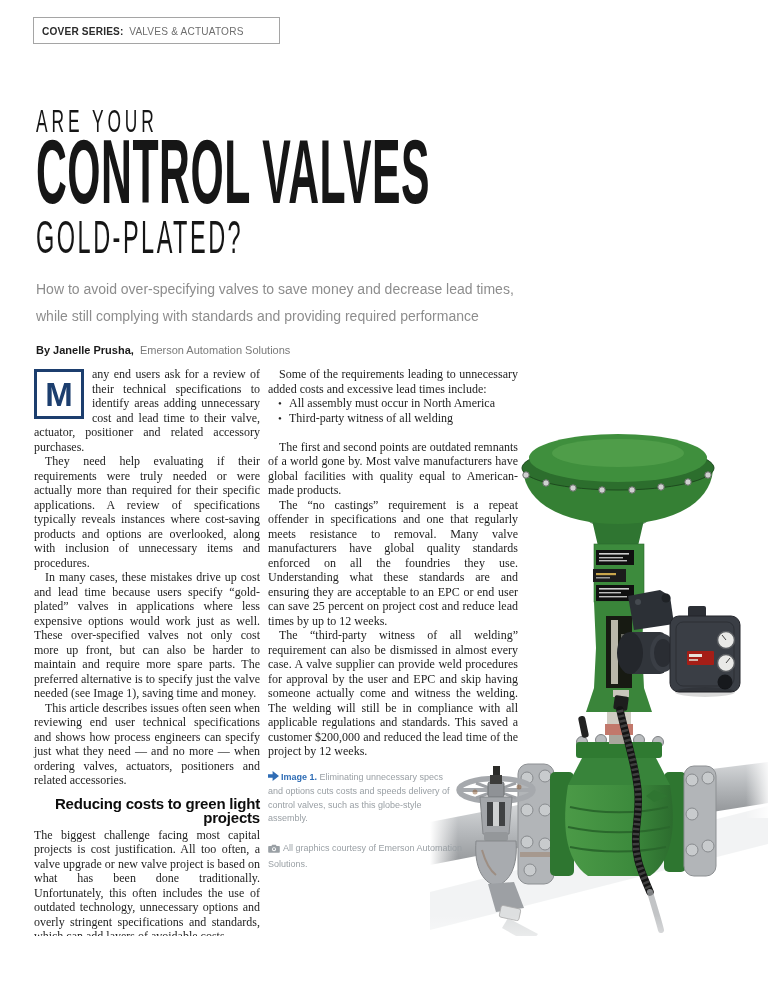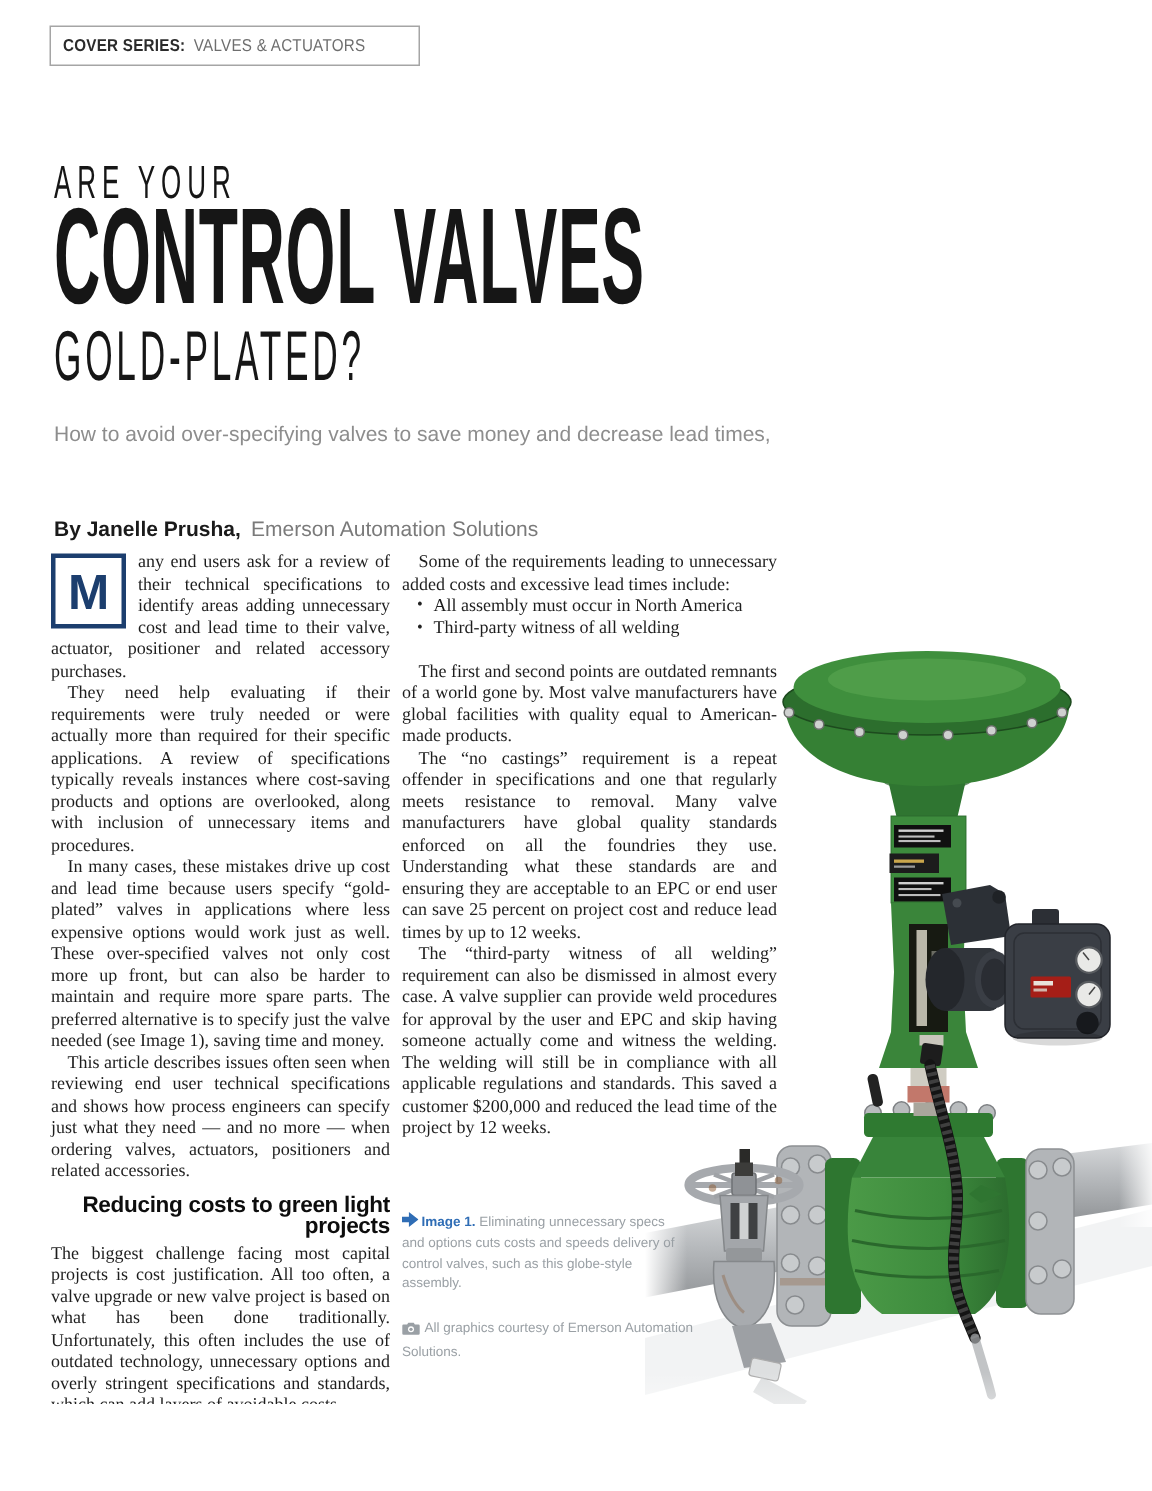--- a/index.html
+++ b/index.html
@@ -14,21 +14,21 @@
   .badge-topic{color:#6e6e6e;margin-left:3px;}
 
   
   .t-line{position:absolute;left:36px;white-space:nowrap;color:#161616;transform-origin:left top;}
   .t1{top:104px;font-size:31px;font-weight:400;letter-spacing:7px;transform:scaleX(.56);}
   .t2{top:126px;font-size:91px;font-weight:700;letter-spacing:1px;transform:scaleX(.47);line-height:1;}
   .t3{top:213px;font-size:47px;font-weight:400;letter-spacing:5px;transform:scaleX(.5);line-height:1;}
 
   .subtitle{position:absolute;left:36px;top:276px;width:700px;color:#8d8d8d;
             font-size:14px;line-height:27px;font-weight:400;}
-  .byline{position:absolute;left:36px;top:344px;font-size:14px;}
+  .byline{position:absolute;left:36px;top:344px;font-size:11px;}
   .byline .by{font-weight:700;color:#1a1a1a;}
   .byline .aff{color:#7a7a7a;margin-left:3px;}
 
   
   .col{position:absolute;top:367px;font-family:"Liberation Serif",serif;
        font-size:12px;line-height:14.5px;color:#1d1d1d;text-align:justify;z-index:2;}
   .col1{left:34px;width:226px;}
   .col2{left:268px;width:250px;}
   .col p{margin:0;}
   .col p.ind{text-indent:11px;}
@@ -37,21 +37,21 @@
   .dropcap-box span{font-family:"Liberation Sans",sans-serif;font-weight:700;font-size:33px;
                     color:#1c3e6e;line-height:1;}
   h3.sec{font-family:"Liberation Sans",sans-serif;font-size:15px;font-weight:700;color:#0d0d0d;
          margin:9px 0 2px 0;letter-spacing:-.2px;text-align:right;}
   ul.bullets{margin:0 0 12px 10px;padding:0;list-style:none;text-align:left;}
   ul.bullets li{position:relative;padding-left:11px;}
   ul.bullets li::before{content:"\2022";position:absolute;left:0;top:0;font-size:11px;color:#222;}
   .after-gap{margin-top:14.5px !important;}
 
   
-  .caption{margin-top:49px;width:192px;font-family:"Liberation Sans",sans-serif;
+  .caption{margin-top:12px;width:192px;font-family:"Liberation Sans",sans-serif;
            font-size:9px;line-height:13.5px;color:#9aa0a5;text-align:left;}
   .cap-label{color:#2f6db5;font-weight:700;}
   .arrow-icon{display:inline-block;vertical-align:-1px;margin-right:2px;}
   .credit{margin-top:15px;width:210px;font-family:"Liberation Sans",sans-serif;
           font-size:9px;color:#9aa0a5;text-align:left;}
   .camera-icon{display:inline-block;vertical-align:-2px;margin-right:3px;}
 
   
   .figure{position:absolute;left:430px;top:420px;width:338px;height:574px;z-index:1;}
 
@@ -73,20 +73,21 @@
       <span class="badge-topic">VALVES &amp; ACTUATORS</span>
     </span>
   </div>
 
   <div class="t-line t1">ARE YOUR</div>
   <div class="t-line t2">CONTROL VALVES</div>
   <div class="t-line t3">GOLD-PLATED?</div>
 
   <div class="subtitle">
     <div>How to avoid over-specifying valves to save money and decrease lead times,</div>
+    <div>while still complying with standards and providing required performance</div>
   </div>
 
   <div class="byline">
     <span class="by">By Janelle Prusha,</span>
     <span class="aff">Emerson Automation Solutions</span>
   </div>
 
   <div class="col col1">
     <p class="para">
       <span class="dropcap-box">

